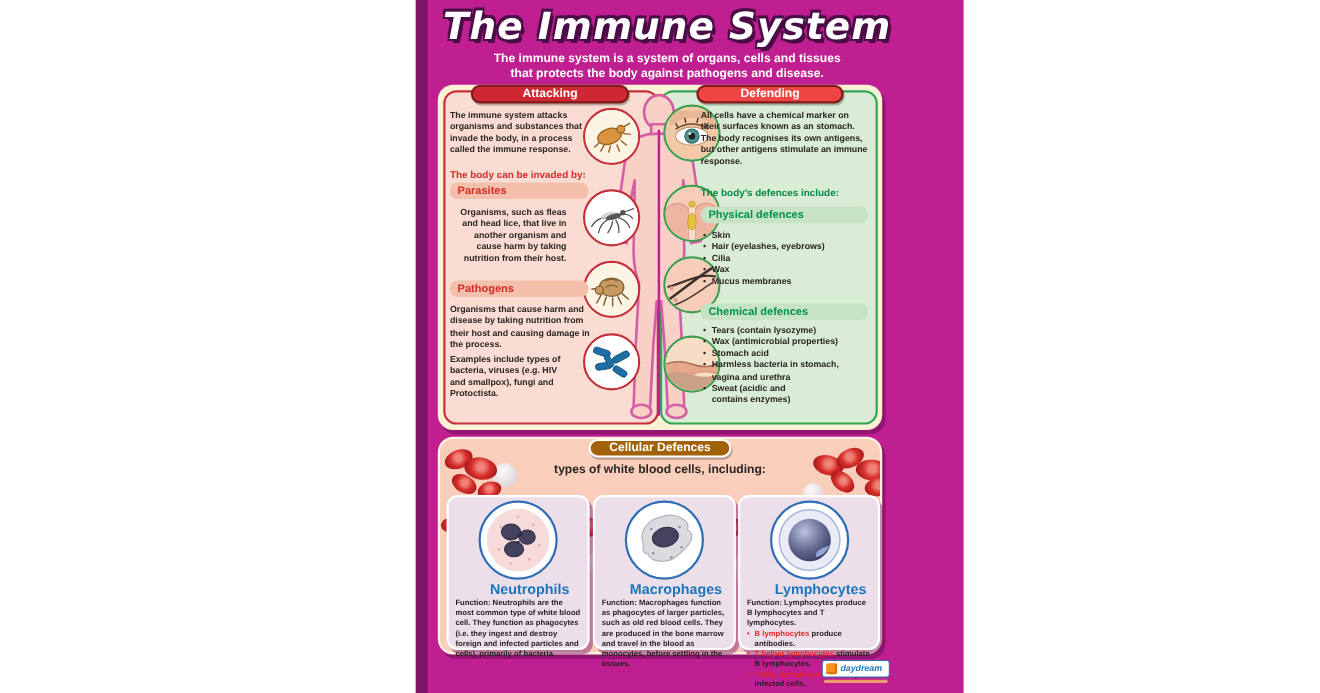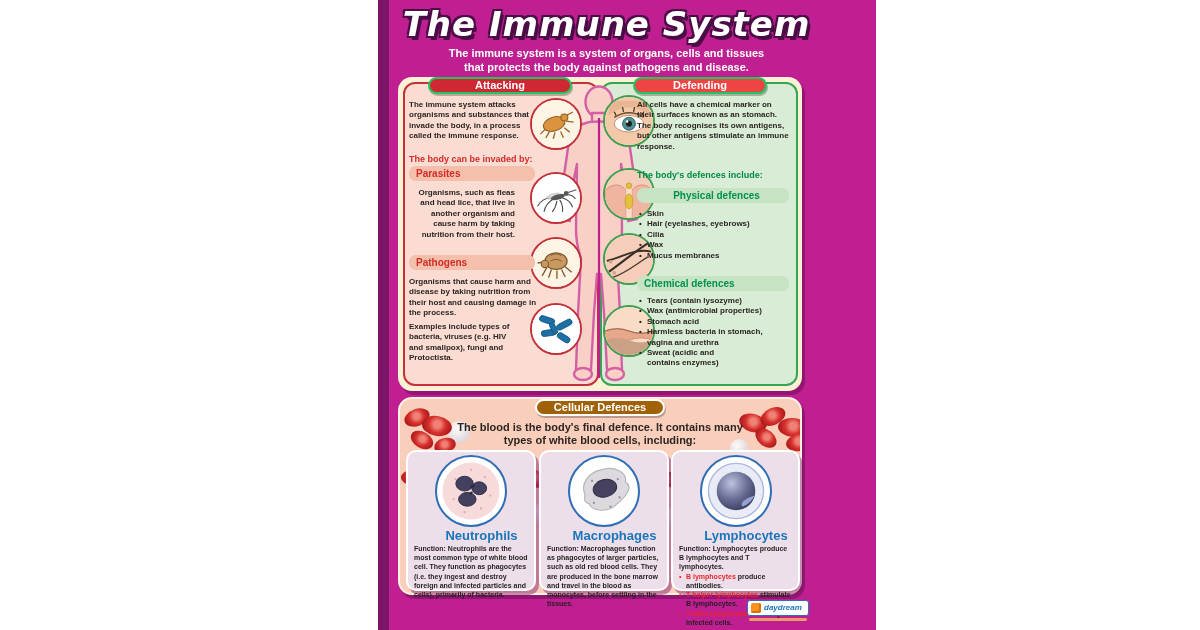--- a/index.html
+++ b/index.html
@@ -17,21 +17,21 @@
     color:#ffffff; font-weight:bold; font-size:11px; line-height:1.25; }
 
   
   .top-panel { position:absolute; left:20px; top:77px; width:404px; height:314px;
     background:#fbf2d5; border-radius:14px; box-shadow:3px 4px 0 rgba(90,10,75,.45); }
   .attack-panel { position:absolute; left:25px; top:82px; width:196px; height:304px;
     background:#fadcd2; border:2px solid #c5303c; border-radius:12px; }
   .defend-panel { position:absolute; left:222px; top:82px; width:198px; height:304px;
     background:#d9ecd5; border:2px solid #35a554; border-radius:12px; }
 
-  .hdr-bar { position:absolute; height:17px; border-radius:9px; border:2px solid #22c55e;
+  .hdr-bar { position:absolute; height:17px; border-radius:9px; border:2px solid #7f1d1d;
     color:#ffffff; font-weight:bold; font-size:11px; text-align:center; line-height:13px;
     box-shadow:1px 2px 0 rgba(0,0,0,.25); z-index:5; }
   .hdr-attack { left:50px; top:77px; width:144px; background:#d02832; }
   .hdr-defend { left:255px; top:77px; width:134px; background:#ef4444; }
   .hdr-cell   { left:157px; top:399px; width:130px; background:#a16207; border-color:#ffffff; }
 
   .p { position:absolute; font-size:8px; font-weight:bold; color:#2b2523; line-height:1.3; z-index:4; }
   .lead-red   { color:#d22b28; }
   .lead-green { color:#008a45; }
 
@@ -110,21 +110,21 @@
     <p class="p" style="left:31px; top:100px; width:134px;"><span>The immune system attacks organisms and substances that invade the body, in a process called the </span><span>immune response</span><span>.</span></p>
     <p class="p lead-red" style="left:31px; top:154px; width:140px; font-size:9px;">The body can be invaded by:</p>
     <div class="sub-bar sub-pink" style="left:31px; top:166px; width:126px;">Parasites</div>
     <p class="p" style="left:31px; top:188px; width:106px;text-align:right;">Organisms, such as fleas and head lice, that live in another organism and cause harm by taking nutrition from their host.</p>
     <div class="sub-bar sub-pink" style="left:31px; top:255px; width:126px;">Pathogens</div>
     <p class="p" style="left:31px; top:277px; width:134px;">Organisms that cause harm and disease by taking nutrition from their host and causing damage in the process.</p>
     <p class="p" style="left:31px; top:322px; width:112px;">Examples include types of bacteria, viruses (e.g. HIV and smallpox), fungi and Protoctista.</p>
 
     <p class="p" style="left:259px; top:100px; width:154px;"><span>All cells have a chemical marker on their surfaces known as an </span><span>stomach</span><span>. The body recognises its own antigens, but other antigens stimulate an immune response.</span></p>
     <p class="p lead-green" style="left:259px; top:170px; width:154px; font-size:9px;">The body's defences include:</p>
-    <div class="sub-bar sub-green" style="left:259px; top:188px; width:152px;text-align:center;">Physical defences</div>
+    <div class="sub-bar sub-green" style="left:259px; top:188px; width:152px;">Physical defences</div>
     <ul class="blist" style="left:261px; top:209px; width:152px;">
       <li><span>Skin</span></li>
       <li><span>Hair (eyelashes, eyebrows)</span></li>
       <li><span>Cilia</span></li>
       <li><span>Wax</span></li>
       <li><span>Mucus membranes</span></li>
     </ul>
     <div class="sub-bar sub-green" style="left:259px; top:276px; width:152px;">Chemical defences</div>
     <ul class="blist" style="left:261px; top:296px; width:154px;">
       <li><span>Tears (contain lysozyme)</span></li>
@@ -247,21 +247,20 @@
       <div class="wbc" style="left:330px; top:40px; width:18px; height:18px;"></div>
       <div class="rbc" style="left:1px; top:71px; width:22px; height:15px;"></div>
       <div class="rbc" style="left:121px; top:71px; width:26px; height:17px; transform:rotate(20deg);"></div>
       <div class="rbc" style="left:254px; top:73px; width:24px; height:16px; transform:rotate(-15deg);"></div>
       <div class="wbc" style="left:132px; top:103px; width:22px; height:22px;"></div>
       <div class="wbc" style="left:264px; top:108px; width:20px; height:20px;"></div>
     </div>
 
     <div class="hdr-bar hdr-cell">Cellular Defences</div>
     <div class="cell-intro">
-      <div>The blood is the body's final defence. It contains many</div>
       <div>types of white blood cells, including:</div>
     </div>
 
     <div class="card" style="left:28px;">
       <div class="card-circle">
         <svg viewBox="0 0 74 74">
             <circle cx="37" cy="37" r="31" fill="#f7dada"></circle>
             <g fill="#e3a8a8">
               <circle cx="20" cy="24" r="1.2"></circle>
               <circle cx="52" cy="22" r="1.2"></circle>

